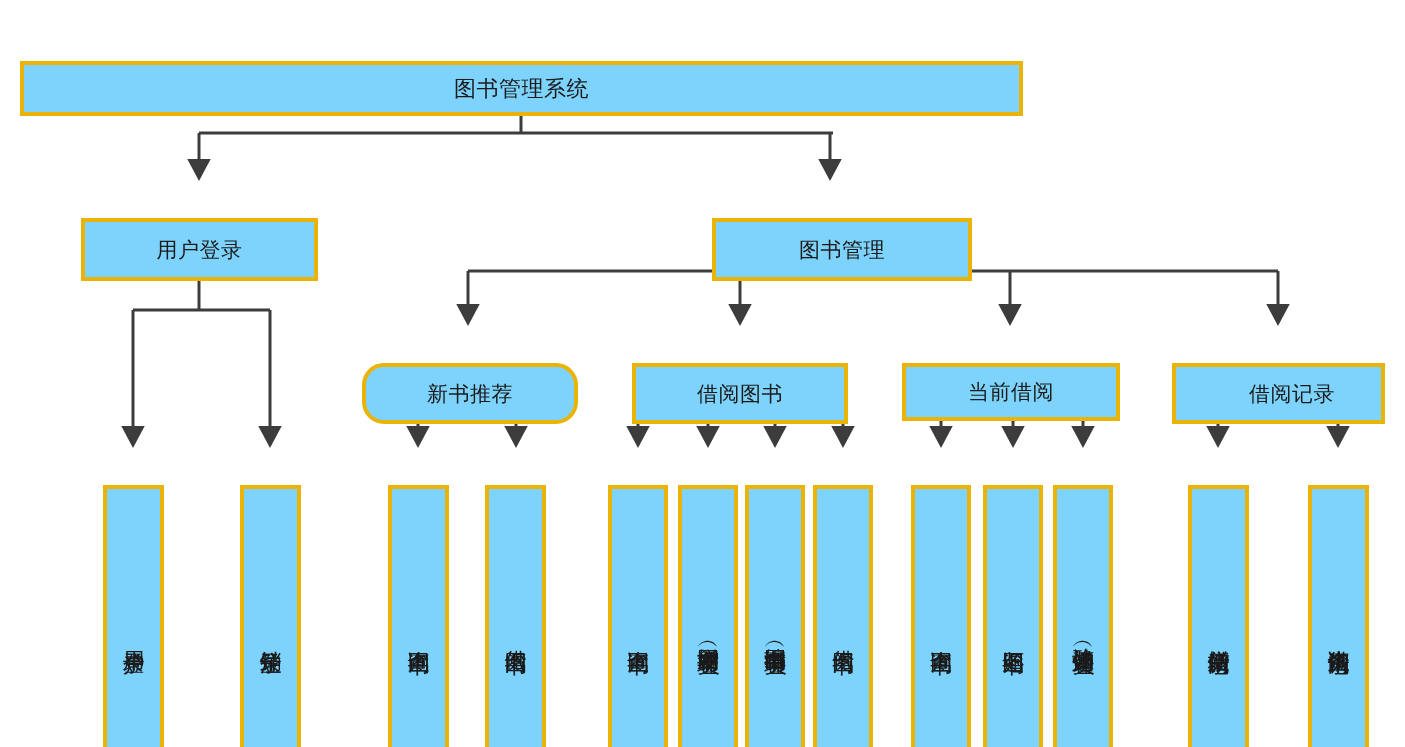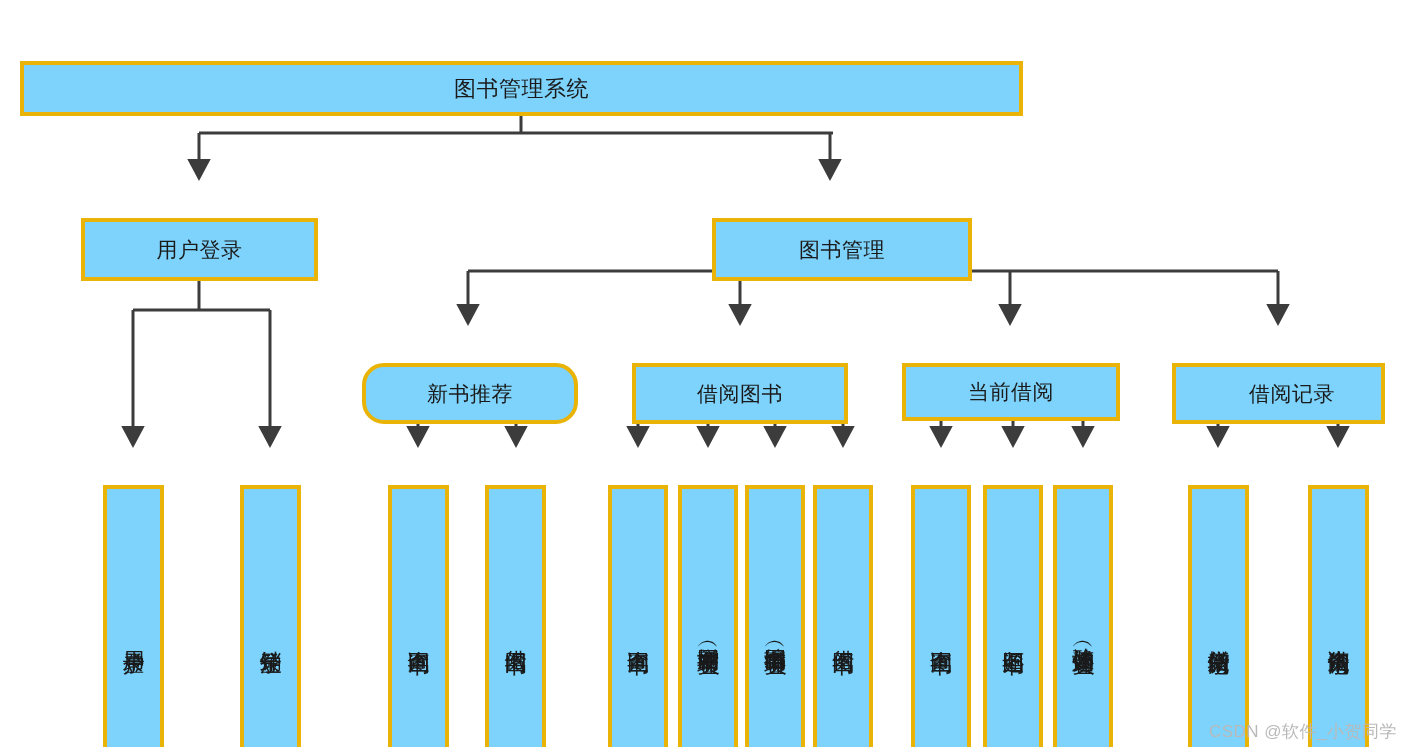--- a/index.html
+++ b/index.html
@@ -185,14 +185,13 @@
         <span class="vtext">确认归还（管理员）</span>
       </div>
       <div class="node vert" style="left: 1188px; top: 437px; width: 61px; height: 299px;">
         <span class="vtext">新增借阅记录</span>
       </div>
       <div class="node vert" style="left: 1308px; top: 437px; width: 61px; height: 299px;">
         <span class="vtext">查询借阅记录</span>
       </div>
     </div>
 
-  <div id="watermark">CSDN @软件_小贺同学</div>
 </div>
 
 </body></html>

